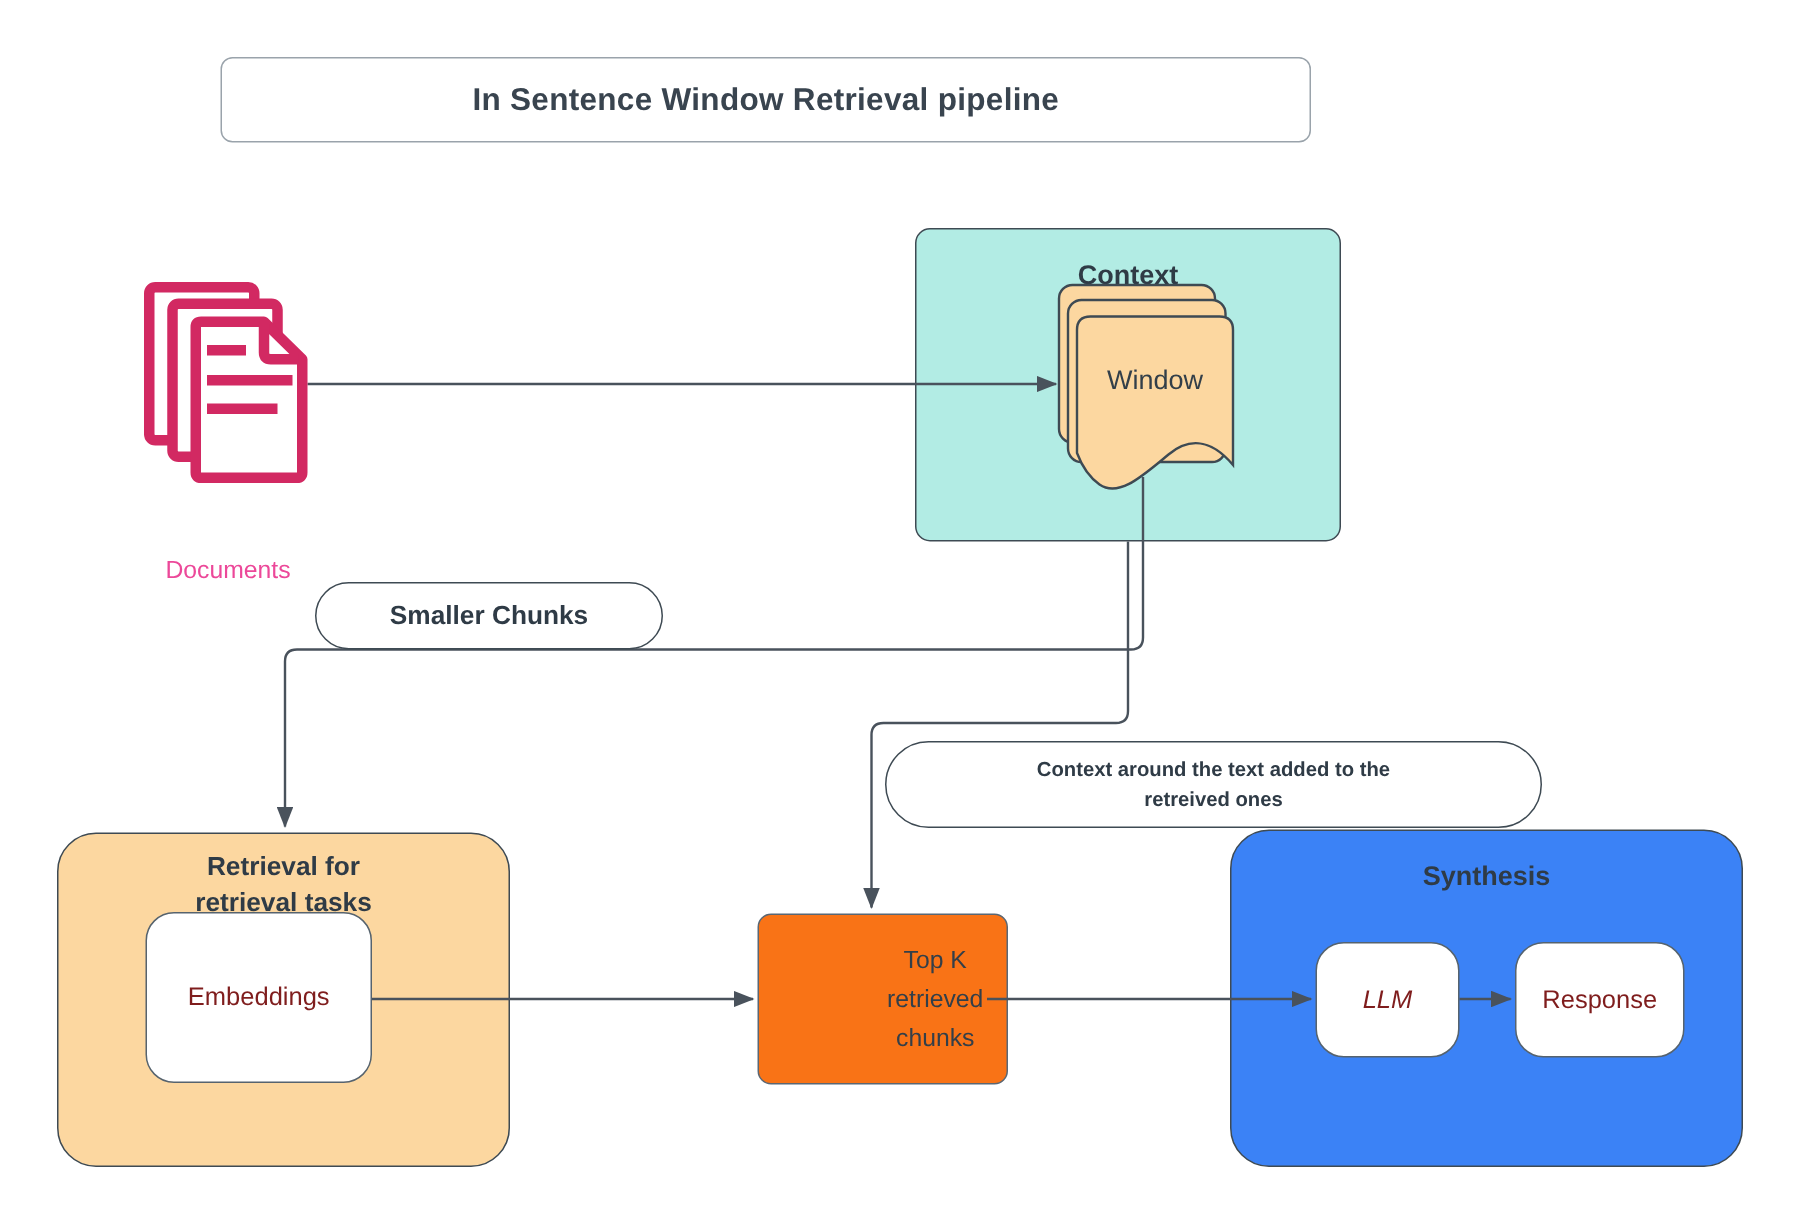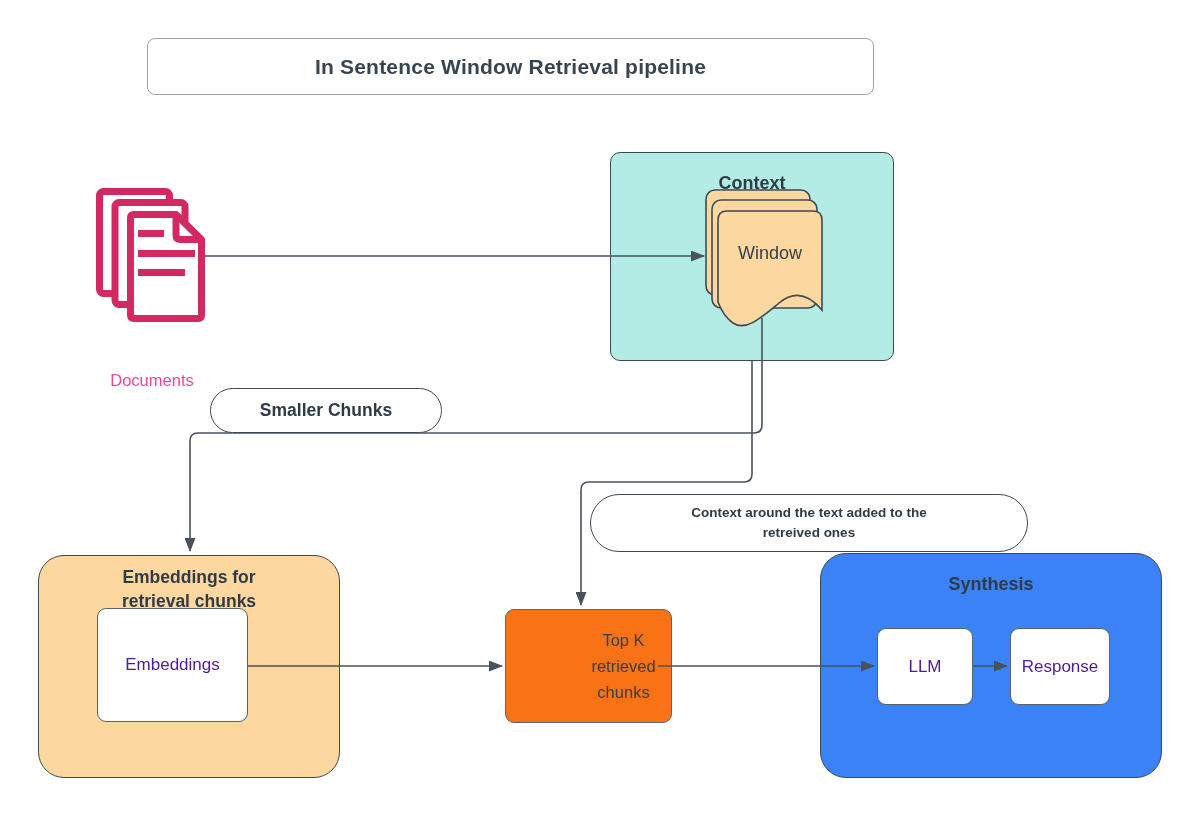--- a/index.html
+++ b/index.html
@@ -38,27 +38,27 @@
     text-align: center; font-weight: bold; font-size: 18px; color: #2f3b46;
     padding-top: 20px;
   }
   .embeddings-title {
     max-width: 175px; margin: 9px auto 0; text-align: center;
     font-weight: bold; font-size: 17.5px; line-height: 24px; color: #2f3b46;
   }
 
   
   .white-node {
-    background: #ffffff; border: 1.5px solid #56636e; border-radius: 9px;
+    background: #ffffff; border: 1.5px solid #56636e; border-radius: 19px;
     display: flex; align-items: center; justify-content: center;
-    font-size: 17px; color: #4c1d95; z-index: 1; box-sizing: border-box;
+    font-size: 17px; color: #7f1d1d; z-index: 1; box-sizing: border-box;
   }
   .embeddings-node { left: 97px;  top: 608px; width: 151px; height: 114px; }
-  .llm-node        { left: 877px; top: 628px; width: 96px;  height: 77px; }
-  .response-node   { left: 1010px; top: 628px; width: 100px; height: 77px; }
+  .llm-node        { left: 877px; top: 628px; width: 96px;  height: 77px; font-style: italic; }
+  .response-node   { left: 1010px; top: 628px; width: 113px; height: 77px; }
 
   
   .topk-node {
     left: 505px; top: 609px; width: 167px; height: 114px;
     background: #f97316; border: 1.5px solid #5a6774; border-radius: 9px;
     display: flex; align-items: center; justify-content: flex-end;
     text-align: center; font-size: 16.5px; line-height: 26px; color: #333f49;
     z-index: 1; box-sizing: border-box;
   }
   .topk-node span { max-width: 95px; display: inline-block; }
@@ -88,21 +88,21 @@
 
   <div class="abs title-box">
     <span>In Sentence Window Retrieval pipeline</span>
   </div>
 
   <div class="abs group context-group">
     <div class="group-title">Context</div>
   </div>
 
   <div class="abs group embeddings-group">
-    <div class="embeddings-title">Embeddings for retrieval chunks</div>
+    <div class="embeddings-title">Retrieval for retrieval tasks</div>
   </div>
 
   <div class="abs group synthesis-group">
     <div class="group-title">Synthesis</div>
   </div>
 
   <div class="abs white-node embeddings-node">
     <span>Embeddings</span>
   </div>
   <div class="abs white-node llm-node">

